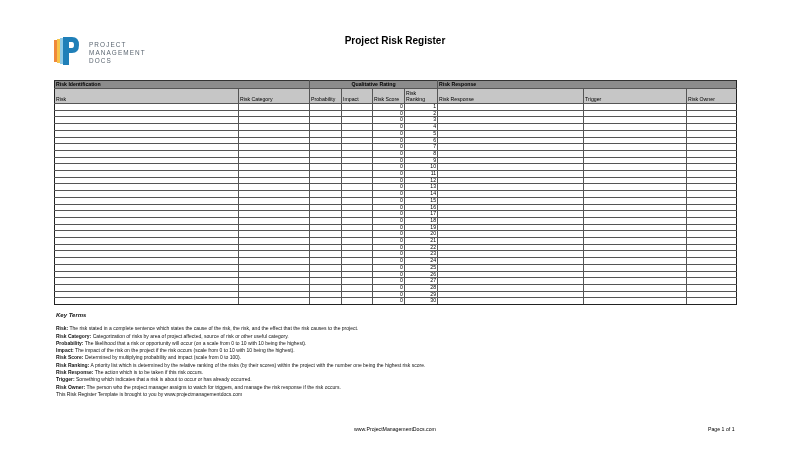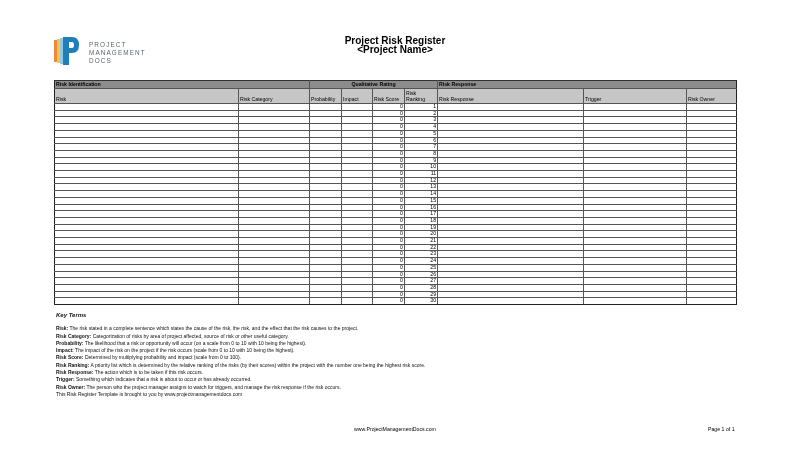--- a/index.html
+++ b/index.html
@@ -33,21 +33,20 @@
   <path d="M15 6 H18 Q20 6 20 9 Q20 12 18 12 H15 Z" fill="#ffffff"></path>
 </svg>
 <div class="brand">
   <div>PROJECT</div>
   <div>MANAGEMENT</div>
   <div>DOCS</div>
 </div>
 
 <div class="title">
   <div>Project Risk Register</div>
-  <div>&lt;Project Name&gt;</div>
 </div>
 
 <table class="reg">
   <colgroup>
     <col style="width:184px">
       <col style="width:71px">
       <col style="width:32px">
       <col style="width:31px">
     <col style="width:32px">
       <col style="width:33px">

